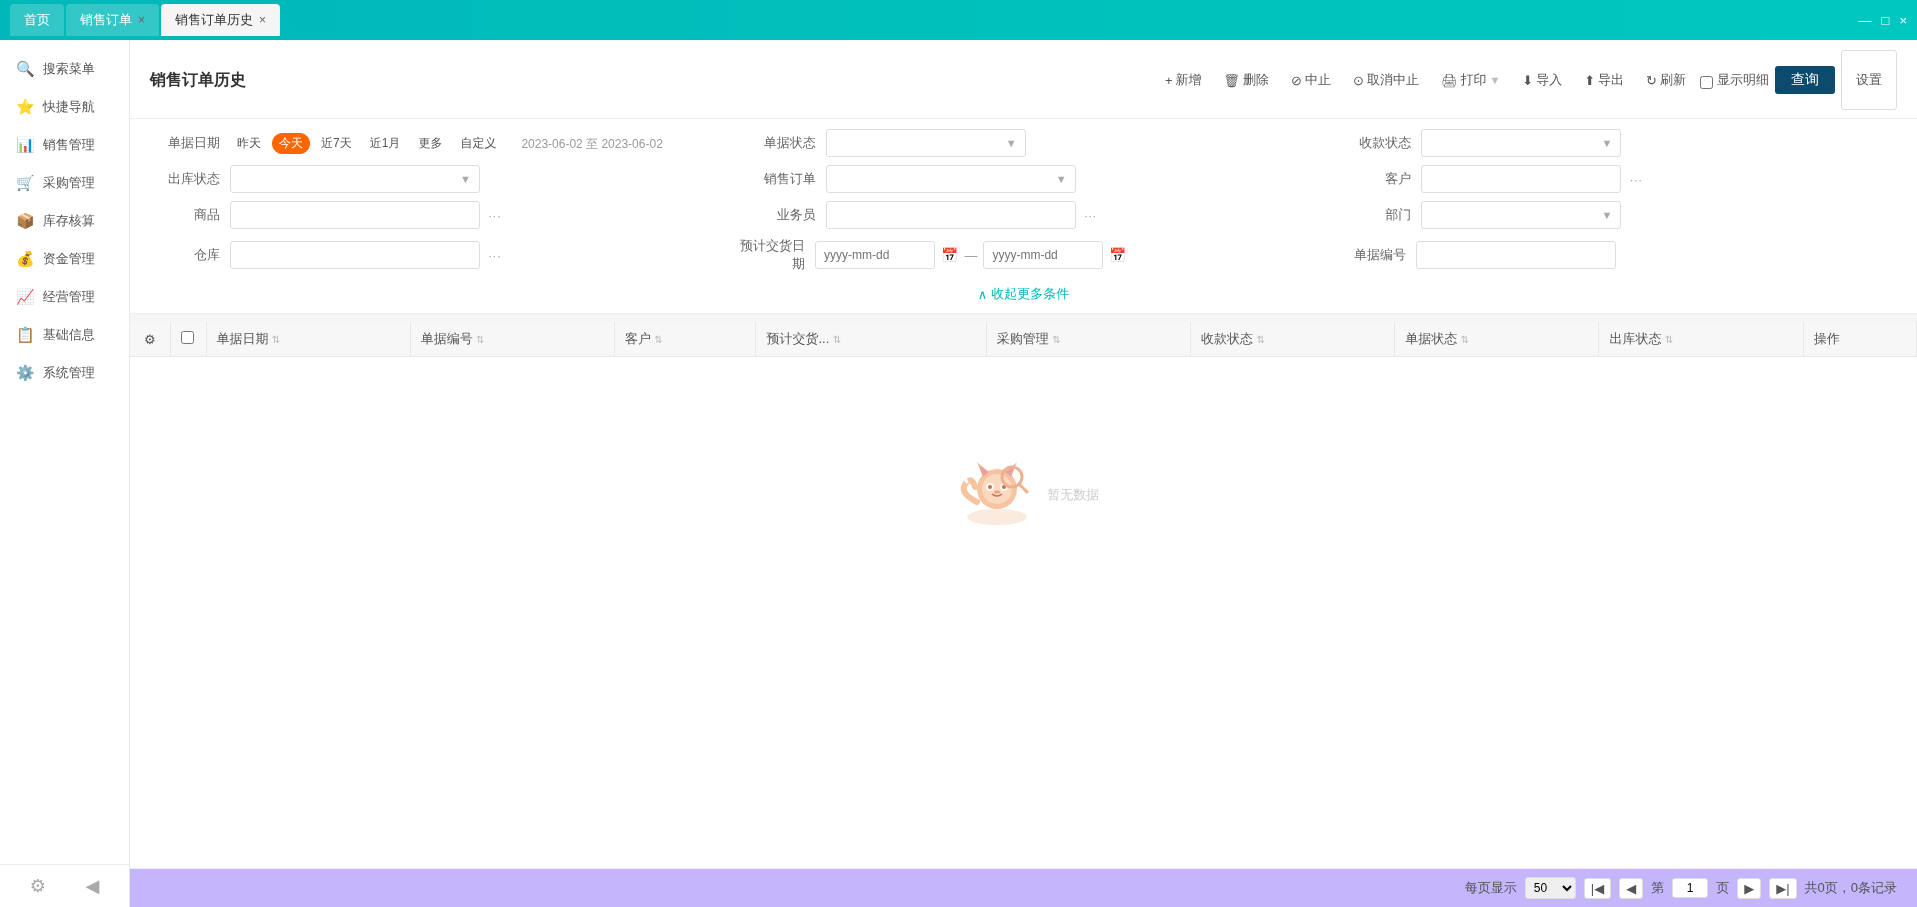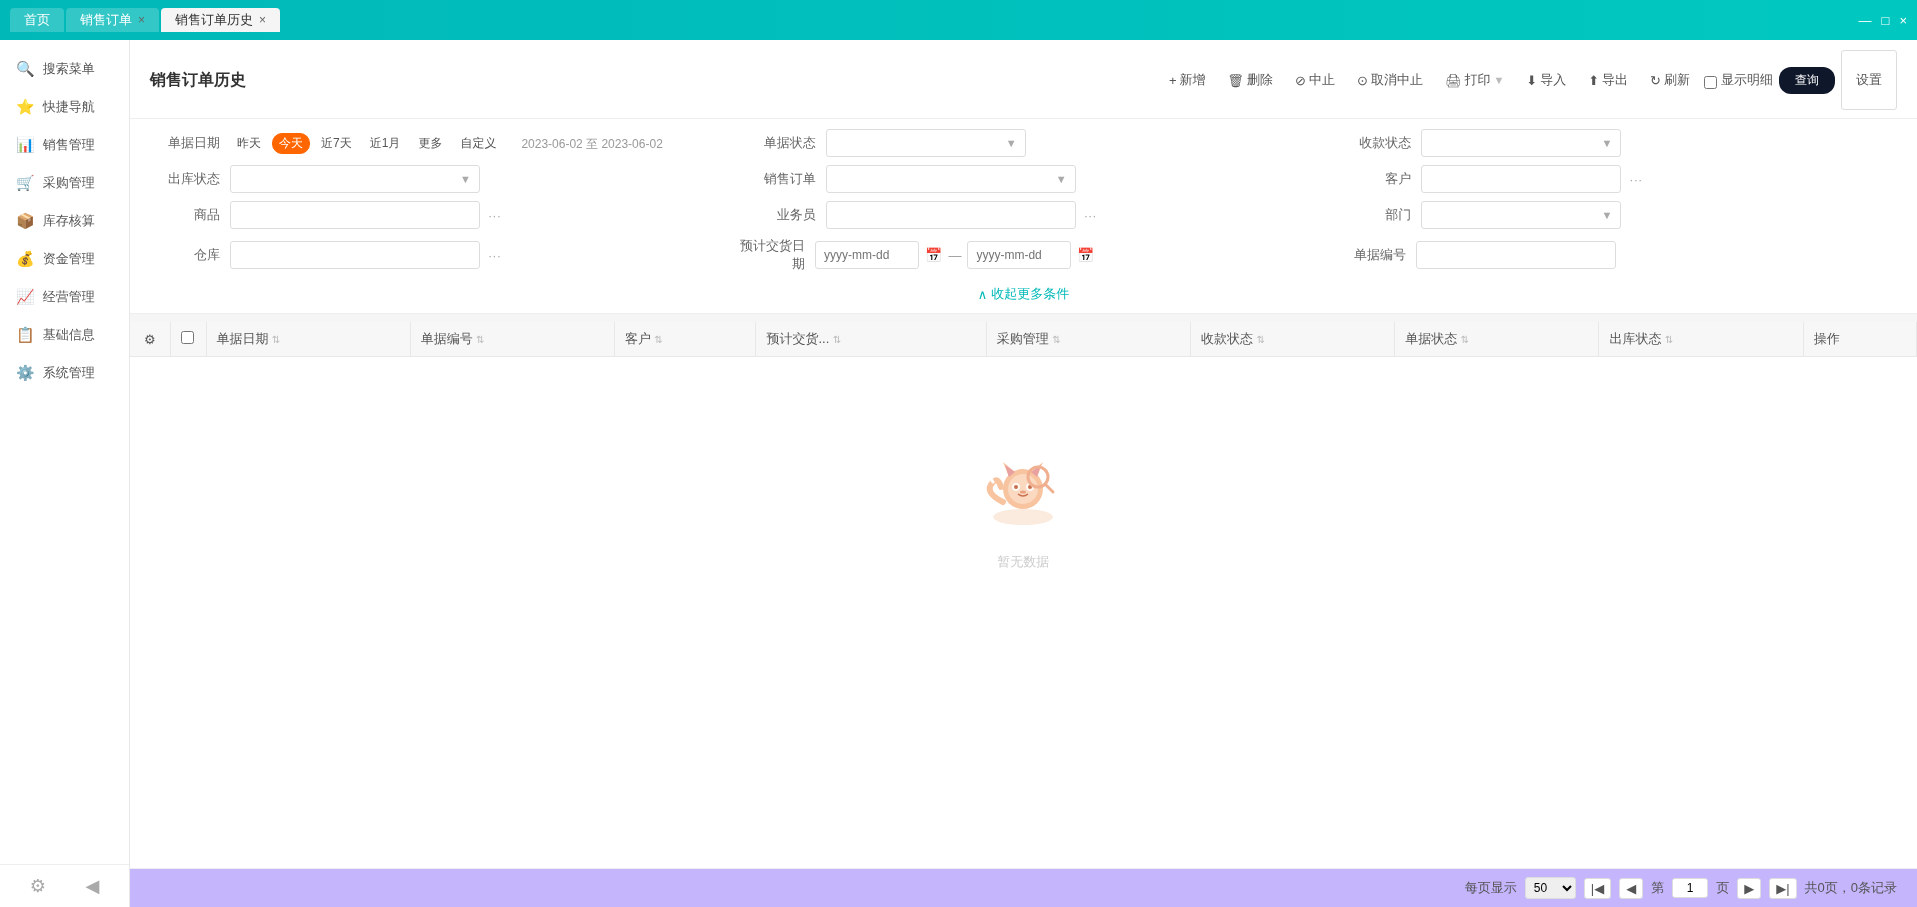--- a/index.html
+++ b/index.html
@@ -9,21 +9,21 @@
     .top-bar {
       height: 40px;
       background: linear-gradient(to right, #00b8b8, #00c8c0);
       display: flex;
       align-items: center;
       padding: 0 10px;
       gap: 2px;
       position: relative;
     }
     .tab-item {
-      height: 24px;
+      height: 32px;
       padding: 0 14px;
       display: flex;
       align-items: center;
       gap: 6px;
       border-radius: 4px 4px 0 0;
       cursor: pointer;
       color: #fff;
       font-size: 13px;
       white-space: nowrap;
     }
@@ -125,27 +125,27 @@
       align-items: center;
       gap: 3px;
       padding: 4px 8px;
       cursor: pointer;
       color: #555;
       font-size: 12px;
       border-radius: 3px;
     }
     .toolbar-btn .btn-icon { font-size: 13px; }
     .btn-query {
-      background: #0f172a;
+      background: #0c4a6e;
       color: #fff;
       border: none;
       padding: 5px 16px;
-      border-radius: 12px;
-      cursor: pointer;
-      font-size: 12px;
+      border-radius: 3px;
+      cursor: pointer;
+      font-size: 14px;
     }
     .btn-setting {
       background: #fff;
       color: #555;
       border: 1px solid #ddd;
       padding: 20px 14px;
       border-radius: 3px;
       cursor: pointer;
       font-size: 13px;
     }
@@ -238,21 +238,21 @@
     .filter-date-range {
       display: flex;
       align-items: center;
       gap: 6px;
     }
     .date-input {
       height: 28px;
       border: 1px solid #ddd;
       border-radius: 3px;
       padding: 0 8px;
-      width: 104px;
+      width: 120px;
       font-size: 12px;
       color: #ccc;
     }
     .date-sep { color: #999; }
     .cal-icon { color: #aaa; cursor: pointer; font-size: 14px; }
     .collapse-bar {
       text-align: center;
       color: #00b8b8;
       cursor: pointer;
       font-size: 12px;
@@ -286,21 +286,20 @@
       white-space: nowrap;
     }
     .data-table th:first-child { width: 40px; text-align: center; }
     .data-table th .sort-icon { color: #bbb; font-size: 10px; }
     .th-gear { width: 36px; text-align: center; }
     .th-checkbox { width: 36px; text-align: center; }
 
     
     .empty-state {
       display: flex;
-      flex-direction: column;
       align-items: center;
       justify-content: center;
       padding: 80px 0 40px 0;
     }
     .empty-icon {
       width: 100px;
       height: 100px;
       margin-bottom: 16px;
     }
     .empty-text { color: #ccc; font-size: 13px; }

